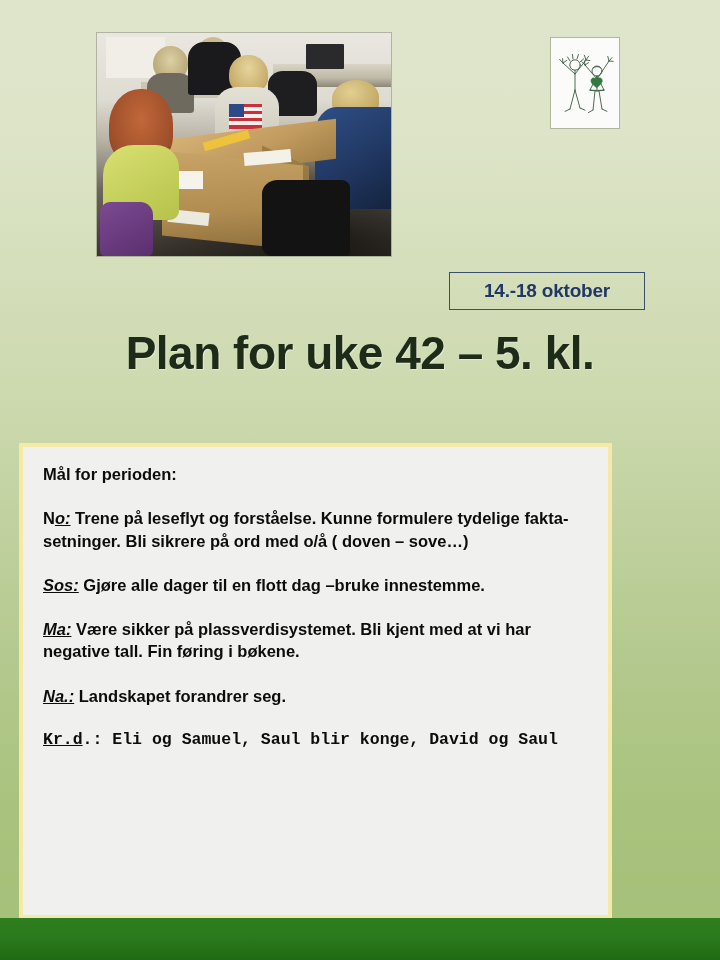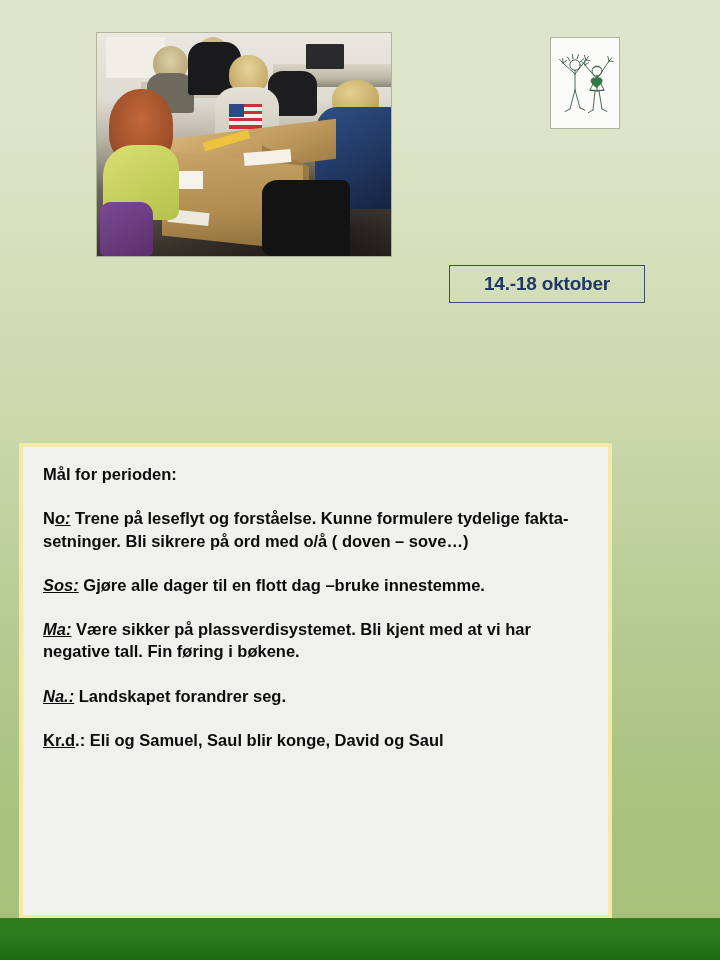--- a/index.html
+++ b/index.html
@@ -304,21 +304,21 @@
     height: 90px;
     background: #fbfbf9;
     box-shadow: 0 0 0 1px rgba(120,125,110,0.45);
   }
   .drawing-frame svg { display: block; width: 100%; height: 100%; }
 
   
   .date-badge {
     position: absolute;
     left: 449px;
-    top: 265px;
+    top: 272px;
     width: 196px;
     height: 38px;
     border: 1px solid #3a4f6e;
     background: transparent;
     display: flex;
     align-items: center;
     justify-content: center;
   }
   .date-badge-text {
     font-size: 19px;
@@ -355,21 +355,21 @@
     padding: 16px 20px 10px 20px;
   }
 
   .para {
     font-size: 16.5px;
     font-weight: bold;
     color: #0c0c0c;
     line-height: 1.35;
     margin-bottom: 22px;
   }
-  .para:last-child { margin-bottom: 4px; }
+  .para:last-child { margin-bottom: 4px; font-family: Liberation Mono, monospace; }
 
   .lbl-bi-u {
     font-style: italic;
     text-decoration: underline;
   }
   .lbl-u {
     text-decoration: underline;
   }
   .lbl-plain {
     font-style: normal;
@@ -433,20 +433,21 @@
         <path d="M42 72 l-4.6 2.6 M51 71 l5 2.4"></path>
       </g>
       <path d="M45.6 41.5 q-3.6 -3.4 -5.4 0 q-1.6 3.2 5.4 8.2 q7 -5 5.4 -8.2 q-1.8 -3.4 -5.4 0 Z" fill="#2f7a3f" stroke="#2f7a3f" stroke-width="0.6"></path>
     </svg>
   </div>
 
   <div class="date-badge">
     <span class="date-badge-text">14.-18 oktober</span>
   </div>
 
+  <div class="slide-title">Plan for uke 42 – 5. kl.</div>
 
   <div class="content-box">
 
     <div class="para">Mål for perioden:</div>
 
     <div class="para">
       <span class="lbl-plain">N</span><span class="lbl-bi-u">o:</span><span> Trene på leseflyt og forståelse. Kunne formulere tydelige fakta-setninger. Bli sikrere på ord med o/å ( doven – sove…)</span>
     </div>
 
     <div class="para">

